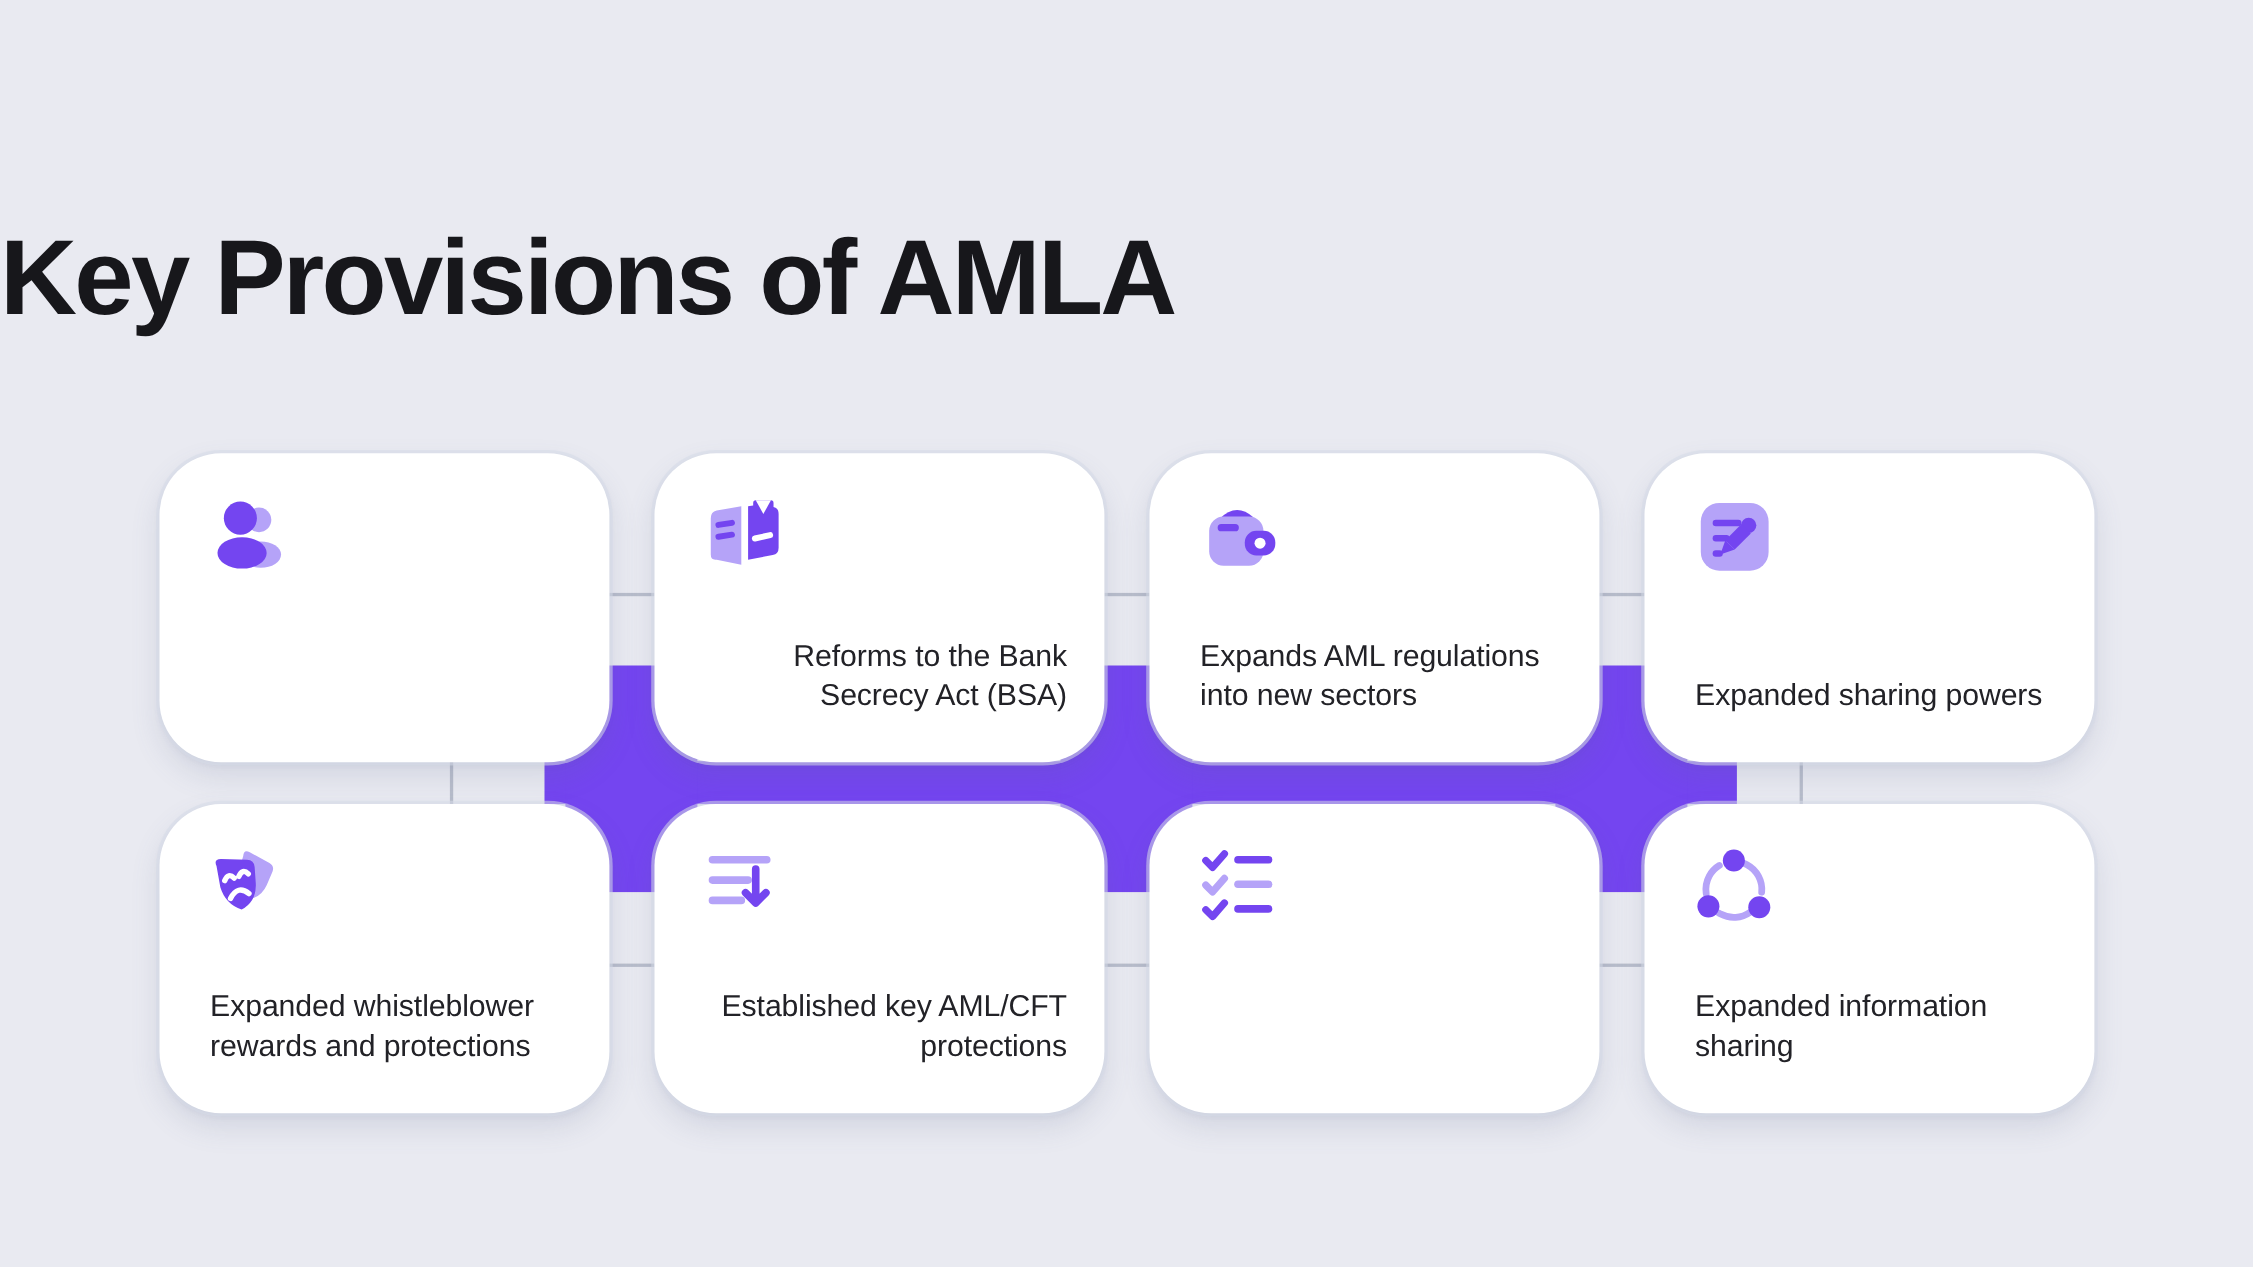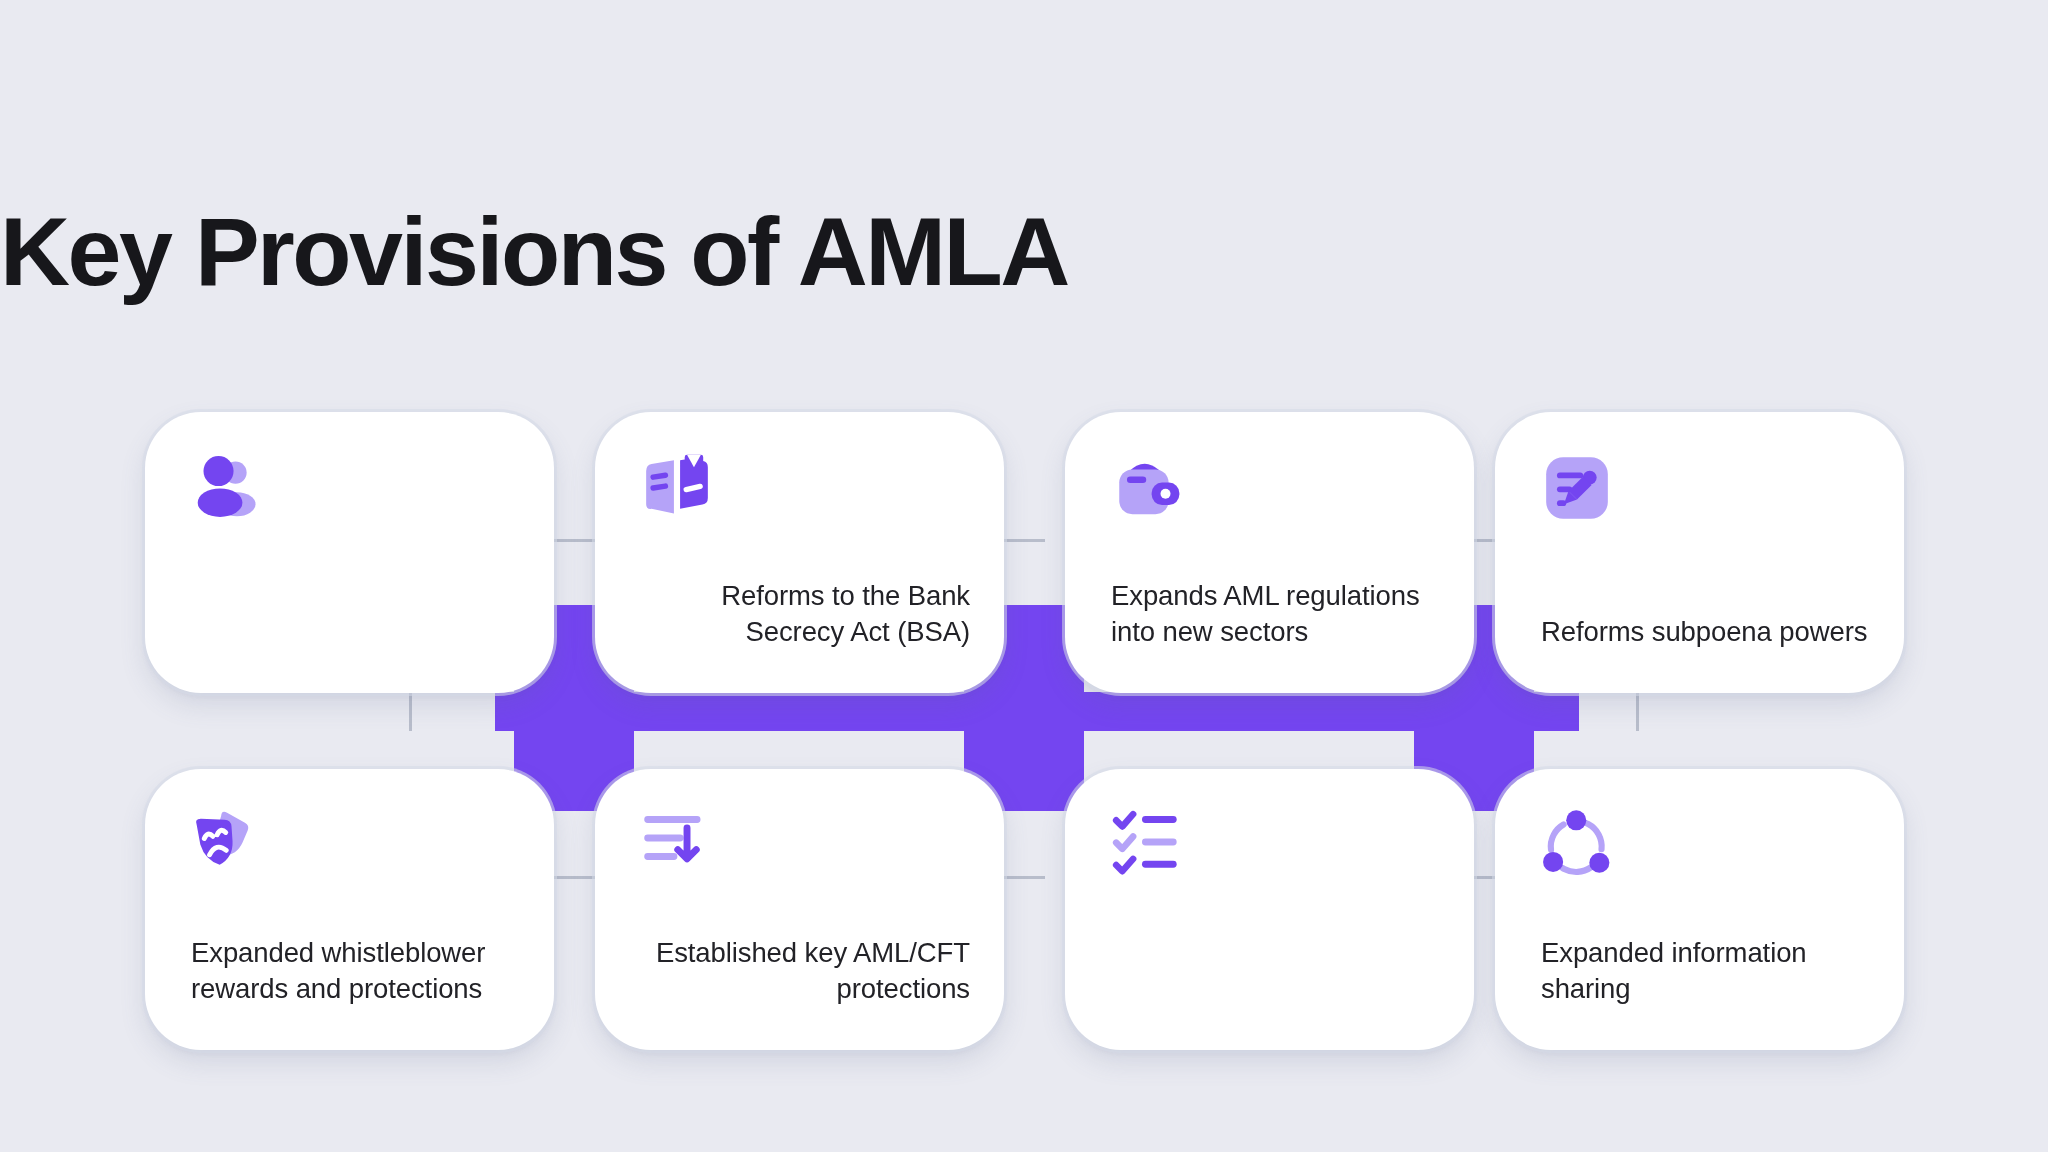--- a/index.html
+++ b/index.html
@@ -42,22 +42,22 @@
     background:var(--accent);z-index:1;
   }
   .channel.c1{left:514px;} .channel.c2{left:964px;} .channel.c3{left:1414px;}
   
   .card{
     position:absolute;width:409px;height:281px;
     background:var(--card-bg);border-radius:56px;
     box-shadow:0 0 0 3px rgba(214,219,232,.55),0 12px 26px rgba(96,106,140,.16),0 3px 6px rgba(96,106,140,.08);
     z-index:2;
   }
-  .card.col1{left:145px;} .card.col2{left:595px;text-align:right;} .card.col3{left:1045px;margin-left:20px;} .card.col4{left:1495px;}
-  .card.row1{top:412px;} .card.row2{top:769px;padding-left:19px;}
+  .card.col1{left:145px;} .card.col2{left:595px;text-align:right;} .card.col3{left:1045px;} .card.col4{left:1495px;}
+  .card.row1{top:412px;} .card.row2{top:731px;padding-left:19px;}
   .card .icon{position:absolute;left:45px;top:39px;width:74px;height:74px;}
   .card .label{
     position:absolute;left:46px;right:34px;bottom:44px;
     font-size:27.5px;line-height:35.5px;letter-spacing:-0.1px;
     color:var(--text-color);font-weight:400;
   }
   
   .dk{fill:var(--accent);}
   .lt{fill:var(--accent-light);}
   .wh{fill:#ffffff;}
@@ -120,21 +120,21 @@
   <div class="card col4 row1">
     <svg class="icon" viewBox="0 0 96 96">
       <rect class="lt" x="8" y="8" width="80" height="80" rx="22"></rect>
       <rect class="dk" x="22" y="28" width="34" height="7.5" rx="3.75"></rect>
       <rect class="dk" x="22" y="46" width="20" height="7.5" rx="3.75"></rect>
       <rect class="dk" x="22" y="64" width="12" height="7.5" rx="3.75"></rect>
       <circle class="dk" cx="64.5" cy="34.5" r="9"></circle>
       <path class="dk" d="M56 33 L67 44 L48 63 L37 52 Z"></path>
       <path class="dk" d="M37 52 L48 63 L31 69 Z"></path>
     </svg>
-    <div class="label">Reforms subpoena powers</div>
+    <div class="label">Expanded sharing powers</div>
   </div>
 
   <div class="card col1 row2">
     <svg class="icon" viewBox="0 0 96 96">
       <g transform="translate(40 2) rotate(18)">
         <path class="lt" d="M3 8 Q1 0 9 1.5 L35 6.5 Q42 8 41.5 15 L40 32 Q38 50 21.5 56 Q6 48 3.5 30 Z"></path>
       </g>
       <g transform="translate(4 14) rotate(-9) scale(1.15)">
         <path class="dk" d="M3 8 Q1 0 9 1.5 L35 6.5 Q42 8 41.5 15 L40 32 Q38 50 21.5 56 Q6 48 3.5 30 Z"></path>
         <path class="whs" stroke-width="5.5" d="M9 24 q5 -8 10 -1 M24 22 q5 -8 10 -1"></path>

